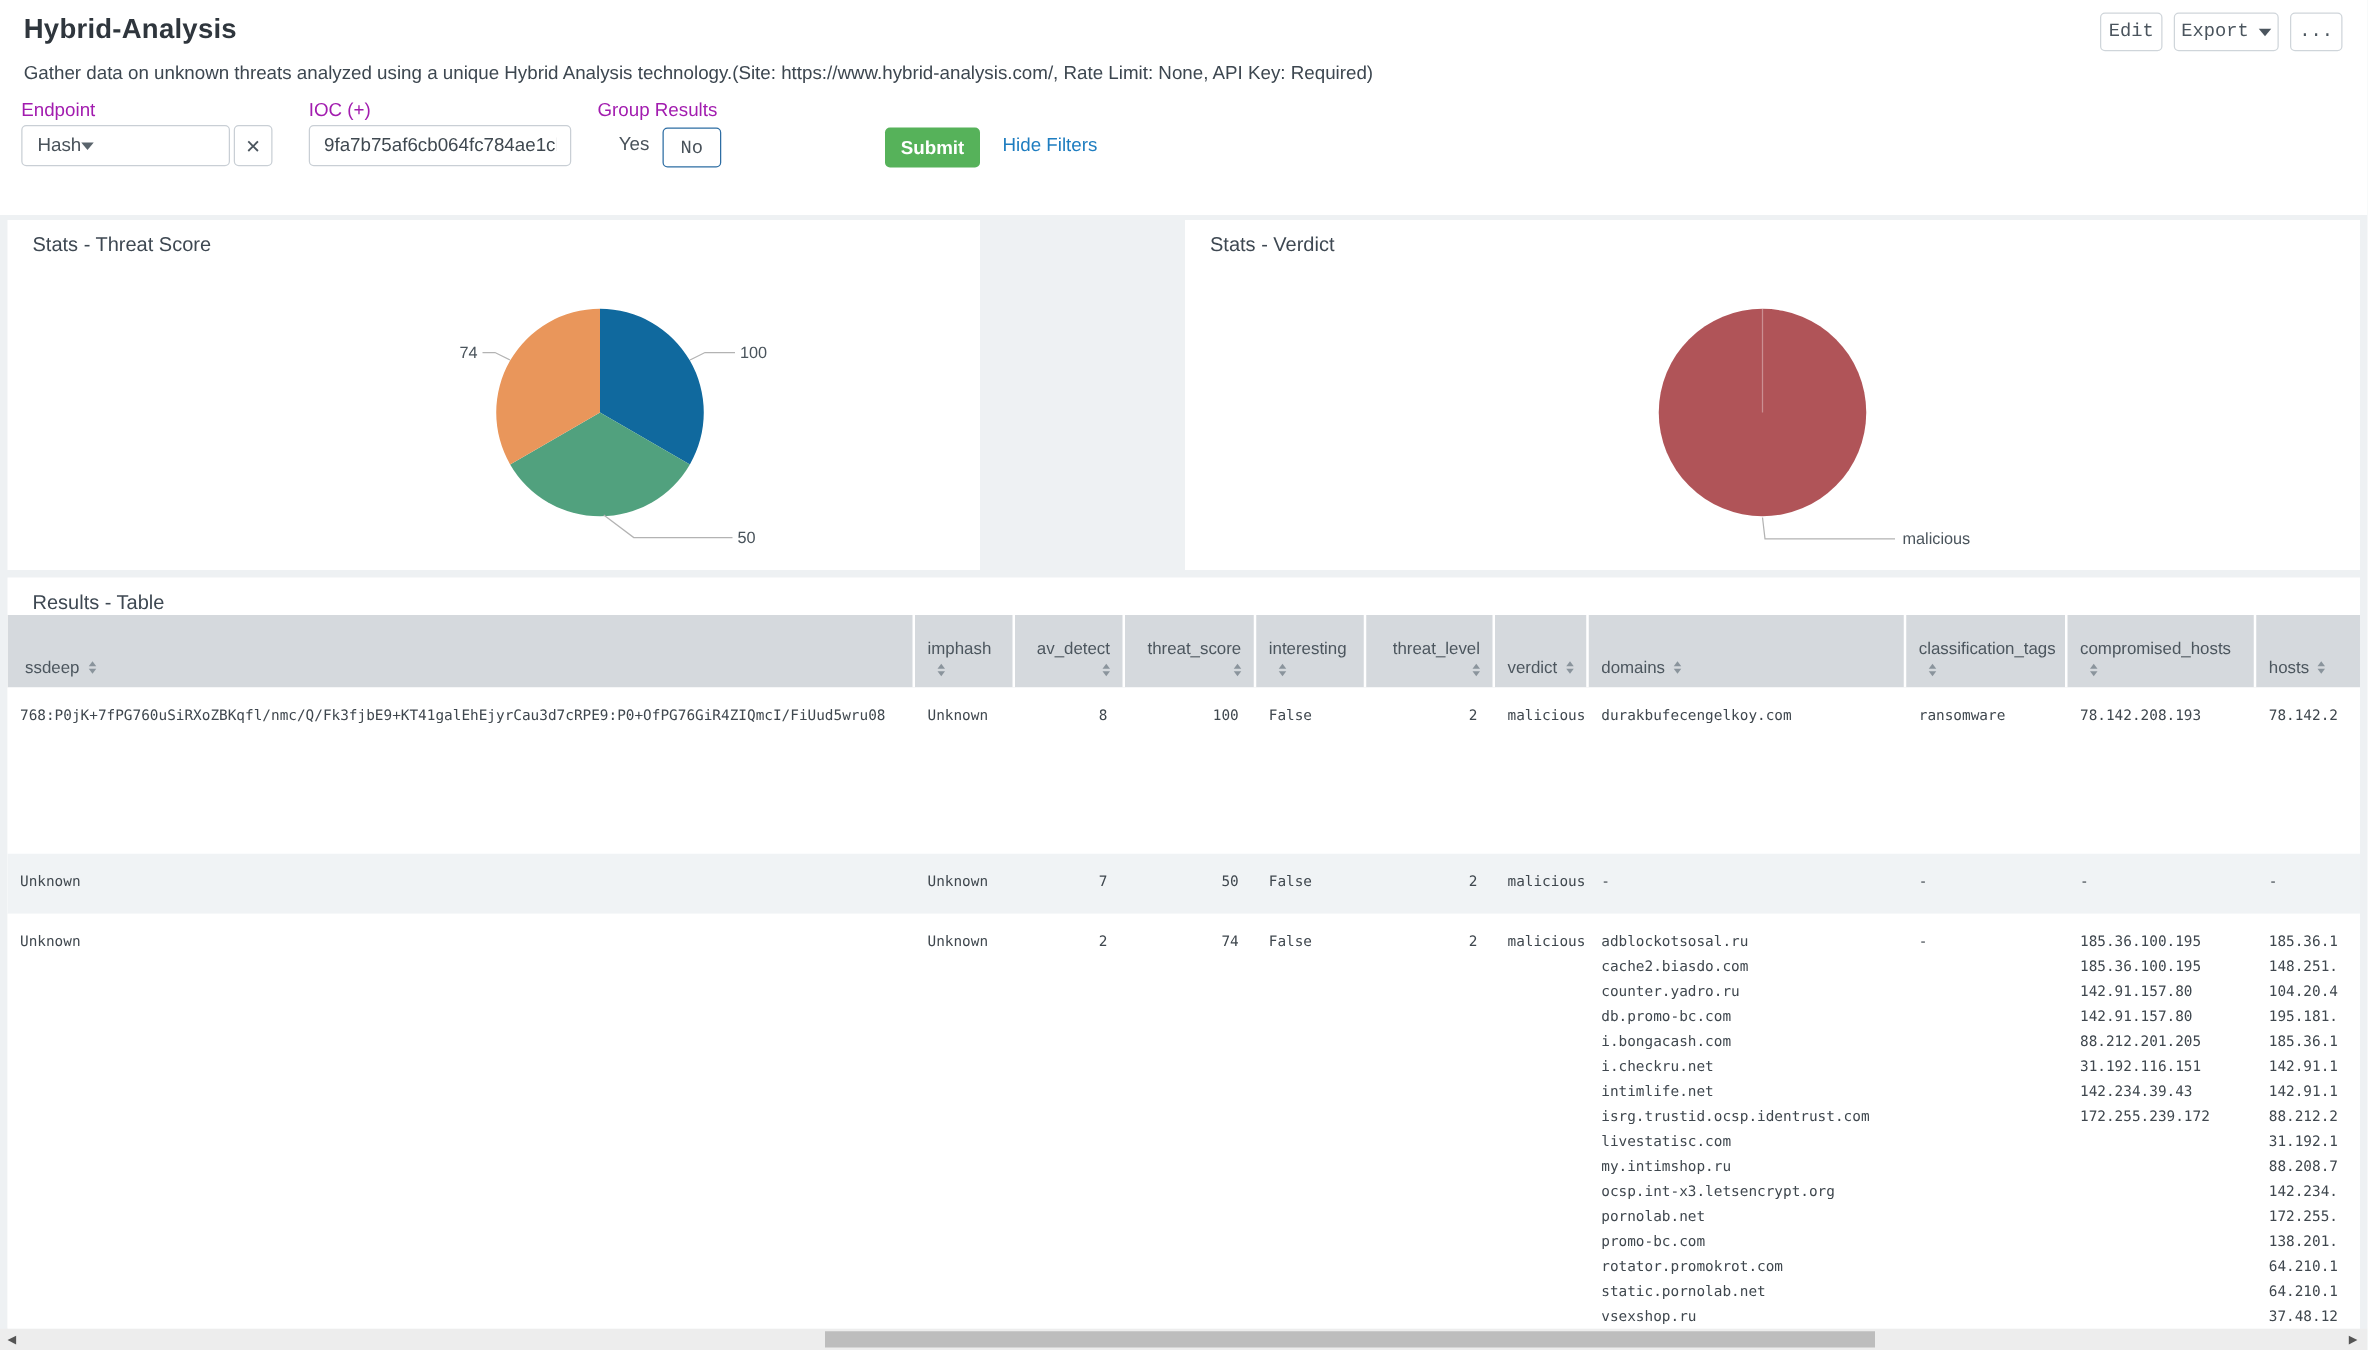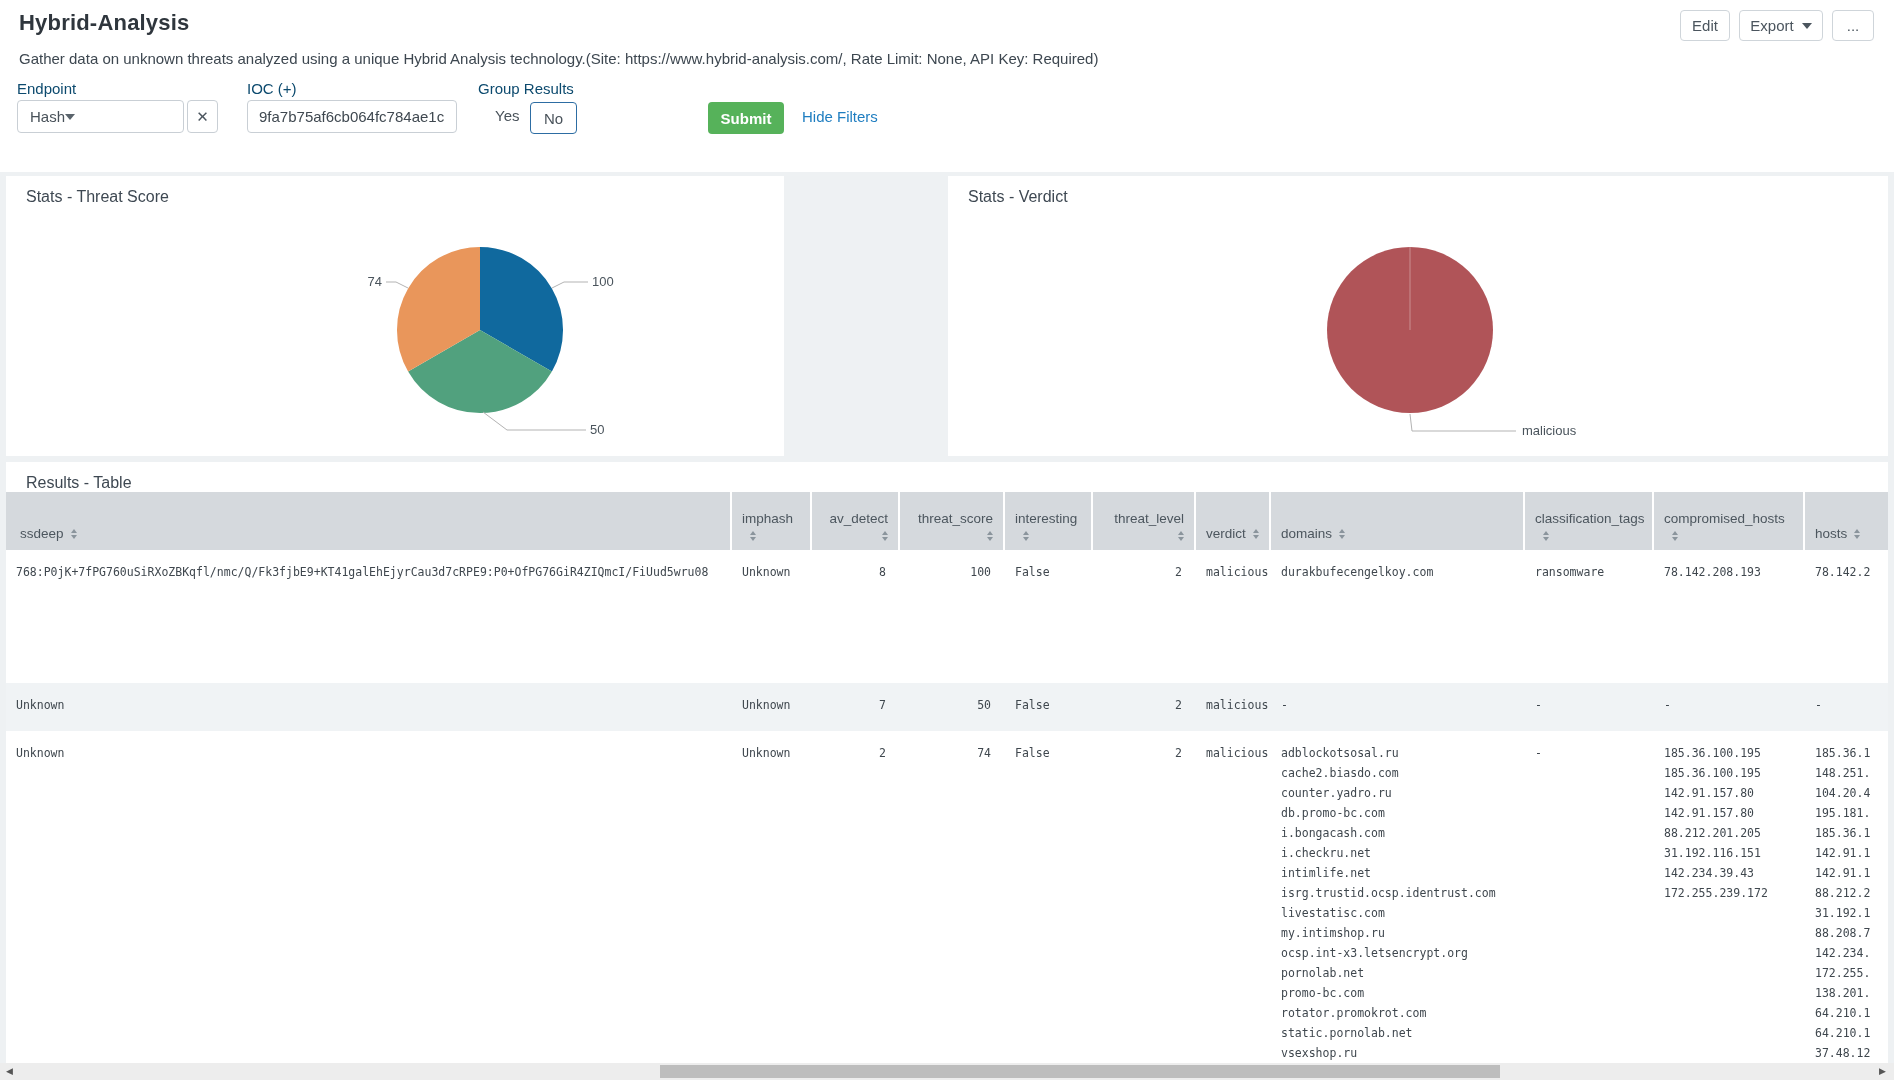--- a/index.html
+++ b/index.html
@@ -1,35 +1,35 @@
 <!DOCTYPE html>
 <html><head>
 <meta charset="utf-8">
 <style>
   html,body{margin:0;padding:0}
   body{width:1894px;height:1080px;background:#eef1f3;font-family:"Liberation Sans",sans-serif;position:relative;overflow:hidden}
   .card{position:absolute;background:#fff}
   #header-card{left:0;top:0;width:1894px;height:172px}
   #page-title{position:absolute;left:19px;top:10px;margin:0;font-size:22px;font-weight:700;color:#2f363d;letter-spacing:.2px}
   #subtitle{position:absolute;left:19px;top:50px;font-size:15px;color:#3d4750}
-  .top-btn{position:absolute;top:10px;height:31px;background:#fff;border:1px solid #cfd5da;border-radius:4px;font-size:15px;color:#4b555e;display:flex;align-items:center;justify-content:center;box-sizing:border-box;cursor:pointer;font-family:Liberation Sans, sans-serif}
+  .top-btn{position:absolute;top:10px;height:31px;background:#fff;border:1px solid #cfd5da;border-radius:4px;font-size:15px;color:#4b555e;display:flex;align-items:center;justify-content:center;box-sizing:border-box;cursor:pointer;font-family:Liberation Mono, monospace}
   #btn-edit{left:1680px;width:50px}
   #btn-export{left:1739px;width:84px;gap:8px}
   #btn-more{left:1832px;width:42px}
   .caret-down{width:0;height:0;border-left:5px solid transparent;border-right:5px solid transparent;border-top:6px solid #4b555e}
-  .f-label{position:absolute;font-size:15px;color:#0c4a6e}
+  .f-label{position:absolute;font-size:15px;color:#a21caf}
   #endpoint-label{left:17px;top:80px}
   #ioc-label{left:247px;top:80px}
   #group-label{left:478px;top:80px}
   #endpoint-select{position:absolute;left:17px;top:100px;width:167px;height:33px;border:1px solid #c9cfd5;border-radius:4px;background:#fff;box-sizing:border-box;display:flex;align-items:center;justify-content:flex-start;padding:0 12px;font-size:15px;color:#49525a;cursor:pointer}
   .sel-caret{width:0;height:0;border-left:5px solid transparent;border-right:5px solid transparent;border-top:6px solid #5a646c}
   #endpoint-clear{position:absolute;left:187px;top:100px;width:31px;height:33px;border:1px solid #c9cfd5;border-radius:4px;background:#fff;box-sizing:border-box;display:flex;align-items:center;justify-content:center;font-size:15px;color:#4b555e;cursor:pointer}
   #ioc-input{position:absolute;left:247px;top:100px;width:210px;height:33px;border:1px solid #c9cfd5;border-radius:4px;box-sizing:border-box;padding:0 11px;font-size:15px;color:#3f4850;font-family:inherit;background:#fff}
   #yes-label{position:absolute;left:495px;top:107px;font-size:15px;color:#49525a;cursor:pointer}
-  #no-btn{position:absolute;left:530px;top:102px;width:47px;height:32px;border:1px solid #2d6da3;border-radius:4px;background:#fff;font-size:15px;color:#49525a;box-sizing:border-box;cursor:pointer;font-family:Liberation Sans, sans-serif}
+  #no-btn{position:absolute;left:530px;top:102px;width:47px;height:32px;border:1px solid #2d6da3;border-radius:4px;background:#fff;font-size:15px;color:#49525a;box-sizing:border-box;cursor:pointer;font-family:Liberation Mono, monospace}
   #submit-btn{position:absolute;left:708px;top:102px;width:76px;height:32px;background:#56b25a;border:none;border-radius:4px;color:#fff;font-size:15px;font-weight:700;cursor:pointer;font-family:inherit}
   #hide-filters{position:absolute;left:802px;top:108px;font-size:15px;color:#1e7dc0;cursor:pointer}
   #stat-card-1{left:6px;top:176px;width:778px;height:280px;overflow:hidden}
   #stat-card-2{left:948px;top:176px;width:940px;height:280px;overflow:hidden}
   .panel-title{position:absolute;left:20px;top:12px;font-size:16px;color:#3e4852}
   .pie-svg{position:absolute;left:0;top:0}
   #results-card{left:6px;top:462px;width:1882px;height:601px;overflow:hidden}
   #results-table{position:absolute;left:0;top:30px;width:100%}
   .t-header{display:flex;background:#d5d9dd;height:58px;box-sizing:border-box;overflow:hidden}
   .t-hcell{box-sizing:border-box;flex:0 0 auto;display:flex;flex-direction:column;justify-content:flex-end;padding:6px 10px 9px 10px;font-size:13.5px;color:#4c565e;border-right:2px solid #fff;white-space:nowrap;overflow:hidden;cursor:pointer}

